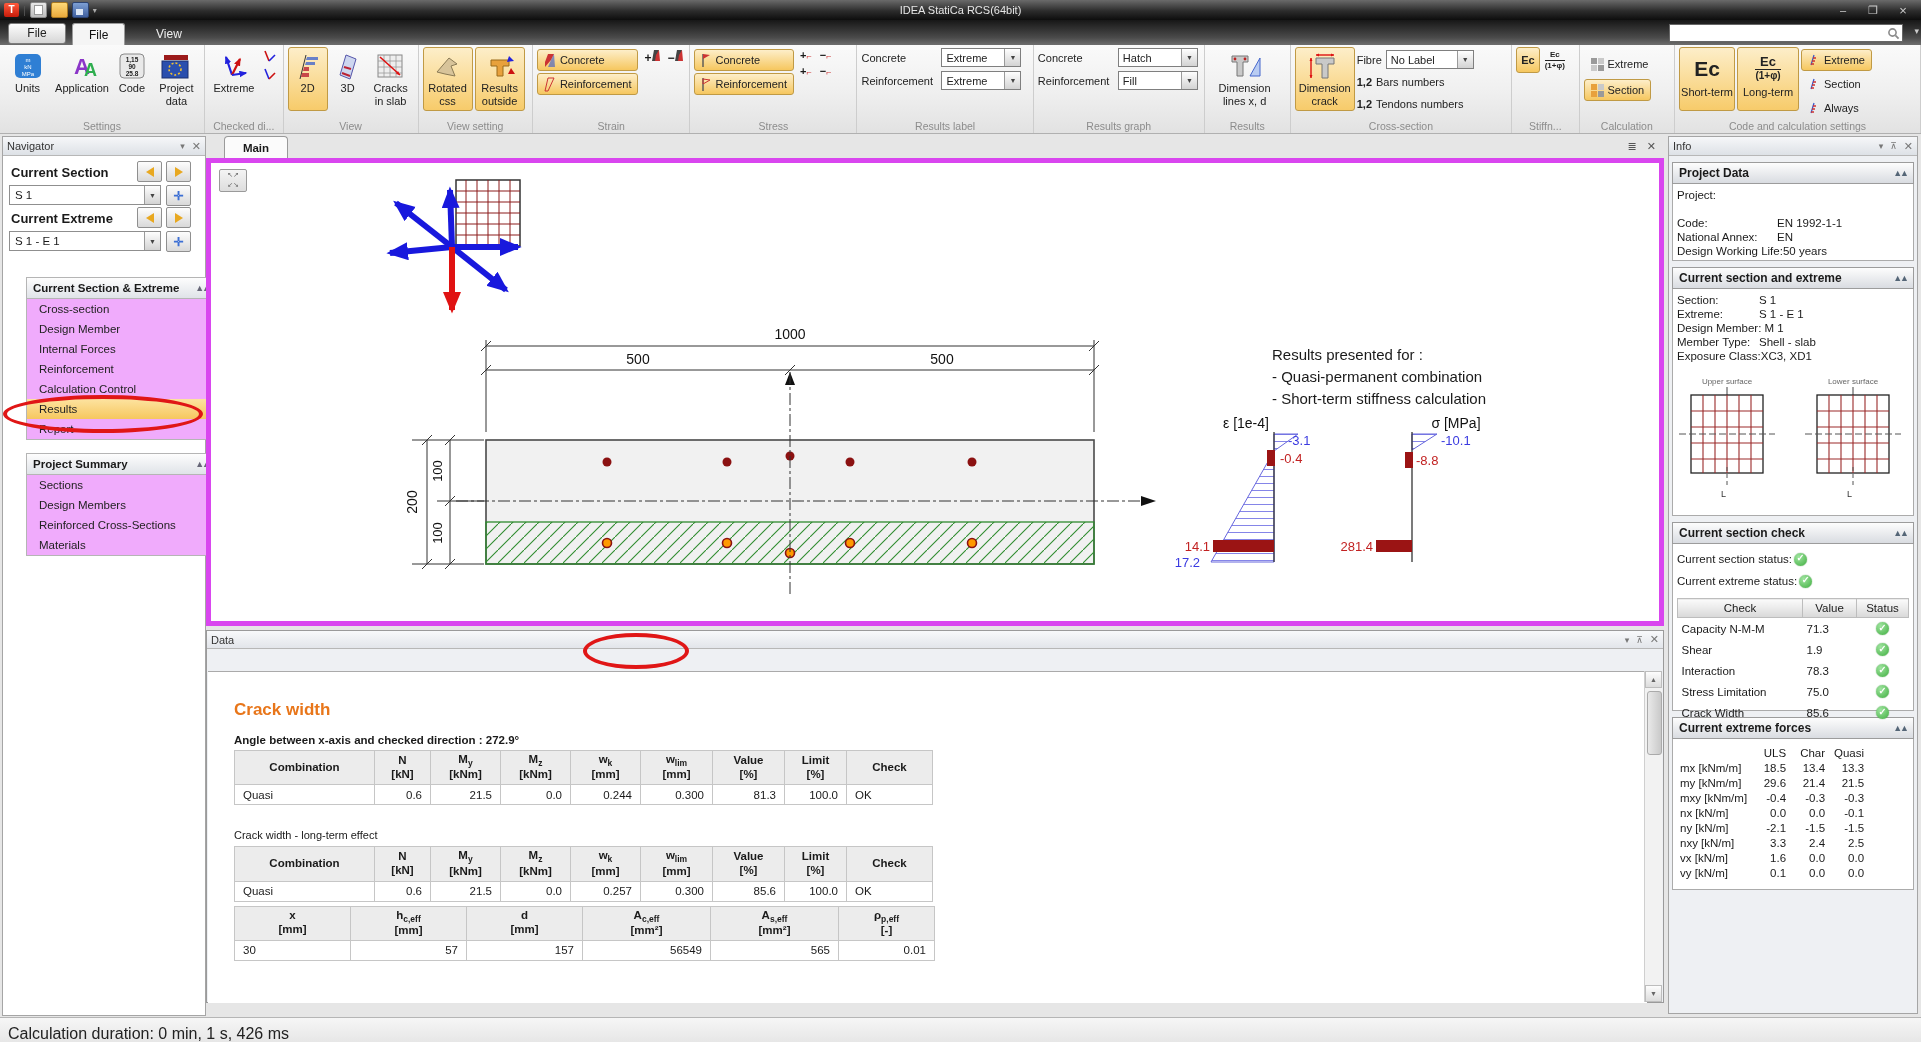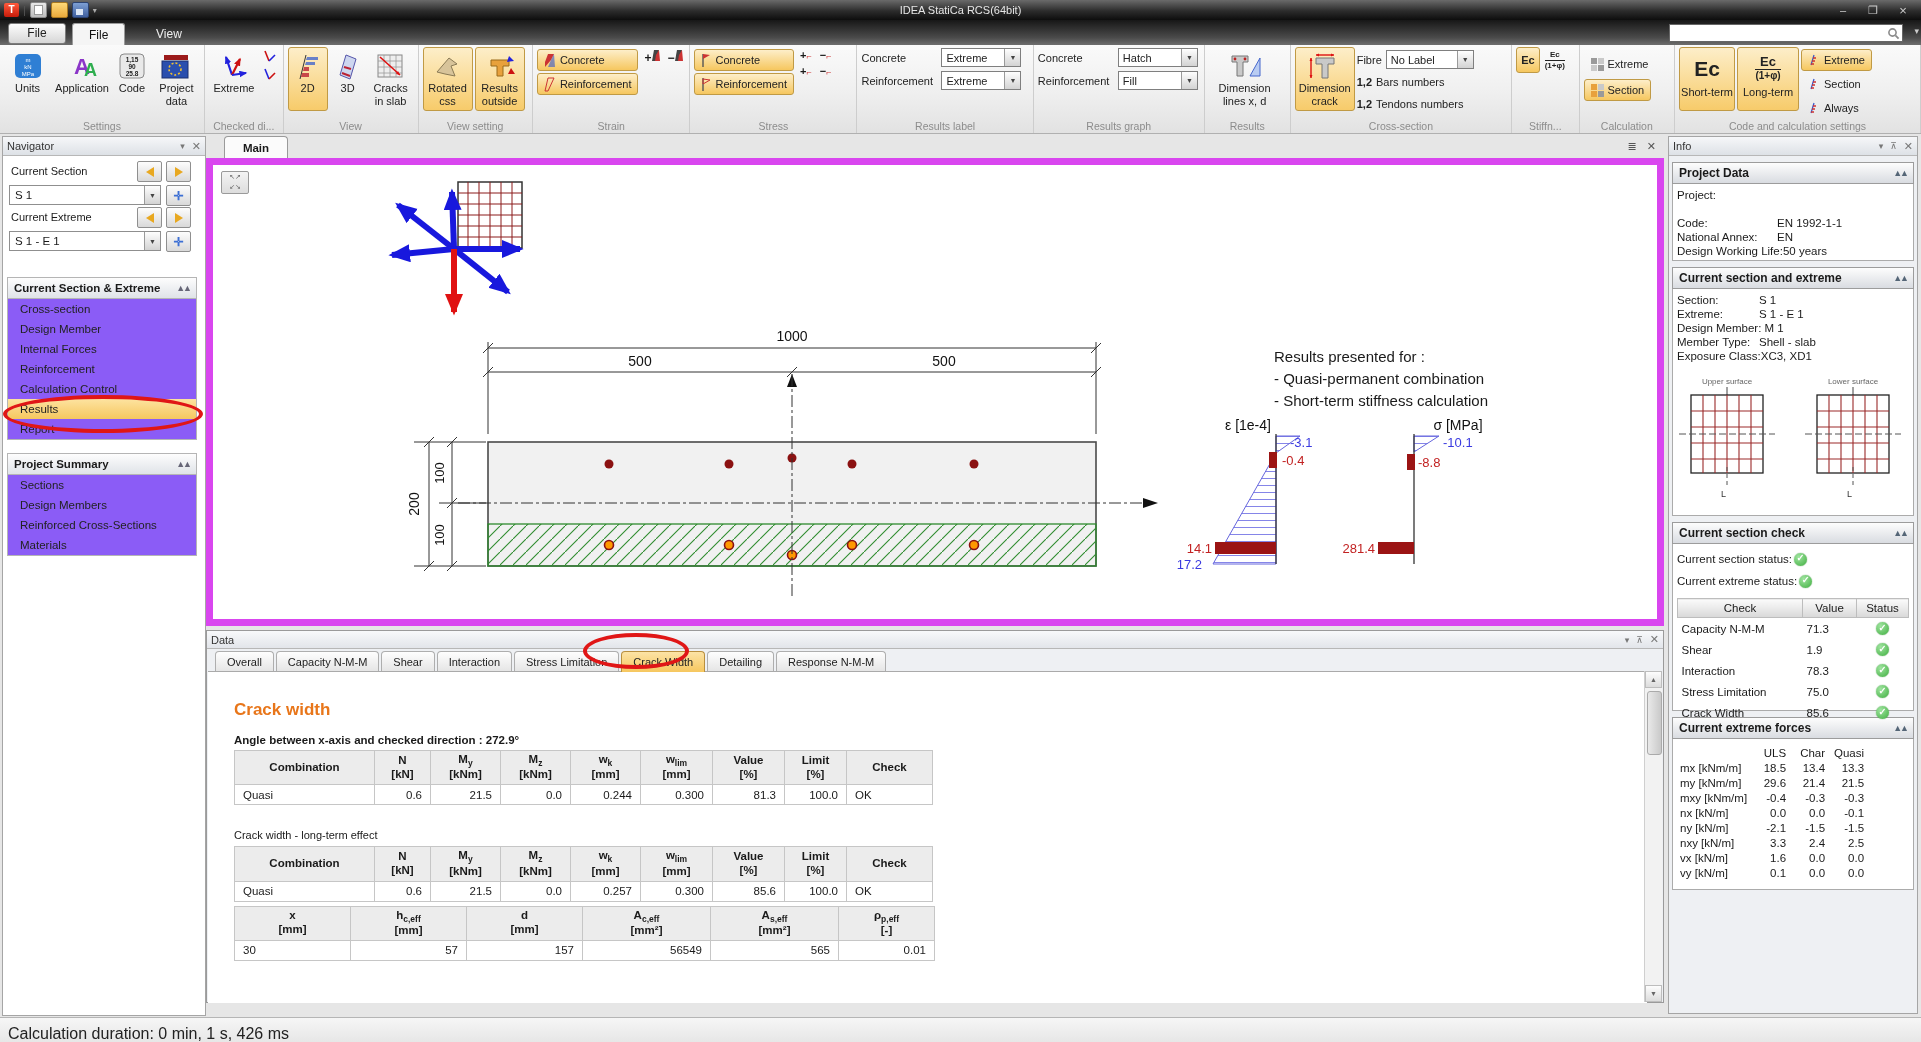--- a/index.html
+++ b/index.html
@@ -48,41 +48,41 @@
   .ddbtn{margin-left:auto;width:15px;height:100%;background:linear-gradient(#fefefe,#d3d3d3);border-left:1px solid #9a9a9a;
     display:flex;align-items:center;justify-content:center;font-size:7px;color:#444}
   .frac{display:inline-flex;flex-direction:column;align-items:center;font-size:8px;font-weight:bold;line-height:1}
   .frac .bar{width:100%;height:1px;background:#222;margin:1px 0}
   .bigEc{font-size:21px;font-weight:bold;line-height:1}
   
   #navpanel{position:absolute;left:2px;top:136px;width:202px;height:878px;background:#fff;border:1px solid #a5a5a5}
   .panelhead{height:18px;background:linear-gradient(#f6f7f9,#dde1e6);border-bottom:1px solid #b7b7b7;
     display:flex;align-items:center;padding:0 4px;font-size:11px;color:#333}
   .panelhead .ico{margin-left:auto;display:flex;gap:7px;color:#777;font-size:9px;align-items:center}
-  .navlabel{position:absolute;left:8px;font-weight:normal;font-size:11px}
+  .navlabel{position:absolute;left:8px;font-weight:bold;font-size:13px}
   .navbtn{position:absolute;width:23px;height:19px;border:1px solid #8f8f8f;border-radius:2px;
     background:linear-gradient(#fdfdfd,#d9d9d9);display:flex;align-items:center;justify-content:center}
   .goldarrow{width:0;height:0;border-top:5px solid transparent;border-bottom:5px solid transparent;border-left:8px solid #e8a820}
   .bluecross{color:#3c6fd4;font-weight:bold;font-size:12px;line-height:10px}
   .combo{position:absolute;left:6px;width:152px;height:20px;border:1px solid #8f8f8f;background:#fff;
     display:flex;align-items:center;padding-left:5px;box-sizing:border-box;font-size:11.5px}
   .combo .ddbtn{height:18px}
-  .groupbox{position:absolute;left:4px;width:188px;border:1px solid #b5b5b5;background:#8b5cf6}
+  .groupbox{position:absolute;left:23px;width:188px;border:1px solid #b5b5b5;background:#f0abfc}
   .grouphead{height:20px;background:linear-gradient(#fdfdfd,#dfe3e8);border-bottom:1px solid #b5b5b5;
     display:flex;align-items:center;padding:0 6px;font-weight:bold;font-size:11.5px}
   .grouphead .chev{margin-left:auto;color:#667;font-size:9px;letter-spacing:-2px}
   .navitem{height:20px;line-height:20px;padding-left:12px;font-size:11.5px;color:#222}
   .navitem.active{background:linear-gradient(#fde3a0,#f6c75f)}
   .redellipse{position:absolute;border:4px solid #e01616;border-radius:50%;pointer-events:none;z-index:50}
   
   #maintabbar{position:absolute;left:206px;top:134px;width:1458px;height:24px}
   .maintab{position:absolute;left:18px;top:2px;width:62px;height:22px;background:#fbfbfb;border:1px solid #9a9a9a;border-bottom:none;
     border-radius:4px 4px 0 0;text-align:center;line-height:22px;font-weight:bold;font-size:11.5px}
   .viewicons{position:absolute;right:8px;top:6px;color:#555;font-size:11px;display:flex;gap:10px}
-  #canvas{position:absolute;left:206px;top:158px;width:1458px;height:468px;background:#fff;border:7px solid #d946ef;box-sizing:border-box}
+  #canvas{position:absolute;left:206px;top:158px;width:1458px;height:468px;background:#fff;border:5px solid #d946ef;box-sizing:border-box}
   .expandbox{position:absolute;left:8px;top:6px;width:26px;height:21px;border:1px solid #9a9a9a;border-radius:2px;
     background:linear-gradient(#f4f4f4,#ddd);color:#666;font-size:7px;line-height:10px;text-align:center}
   
   #datapanel{position:absolute;left:206px;top:630px;width:1458px;height:373px;background:#eef0f3;border:1px solid #9a9a9a;box-sizing:border-box}
   #datapanel .panelhead{background:linear-gradient(#f8f9fb,#e2e5ea);height:17px}
   #datatabs{position:absolute;left:0;top:18px;height:22px;width:100%;display:flex;padding-left:8px;box-sizing:border-box;gap:2px}
   .dtab{height:20px;margin-top:2px;padding:0 11px;line-height:20px;font-size:11px;color:#222;
     background:linear-gradient(#fefefe,#e4e4e4);border:1px solid #aeaeae;border-bottom:none;border-radius:4px 4px 0 0}
   .dtab.active{background:linear-gradient(#fce3a5,#f6c75f);border-color:#b98f3e;position:relative;z-index:2}
   #datacontent{position:absolute;left:1px;top:40px;width:1439px;height:331px;background:#fff;border-top:1px solid #aaa;overflow:hidden}
@@ -713,30 +713,20 @@
 
 <div id="datapanel">
   <div class="panelhead">
     <span>Data</span>
     <span class="ico">
         <span>▾</span>
         <span>⊼</span>
         <span style="font-size:11px">✕</span>
       </span>
   </div>
-  <div id="datatabs">
-    <div class="dtab">Overall</div>
-    <div class="dtab">Capacity N-M-M</div>
-    <div class="dtab">Shear</div>
-    <div class="dtab">Interaction</div>
-    <div class="dtab">Stress Limitation</div>
-    <div class="dtab active">Crack Width</div>
-    <div class="dtab">Detailing</div>
-    <div class="dtab">Response N-M-M</div>
-  </div>
   <div class="redellipse" style="left:376px;top:2px;width:98px;height:28px"></div>
 
   <div id="datacontent">
     <div class="inner">
       <div class="crackhead">Crack width</div>
       <div class="boldline">Angle between x-axis and checked direction : 272.9°</div>
       <table class="ctable crack">
         <colgroup>
             <col style="width:140px">
             <col style="width:56px">

